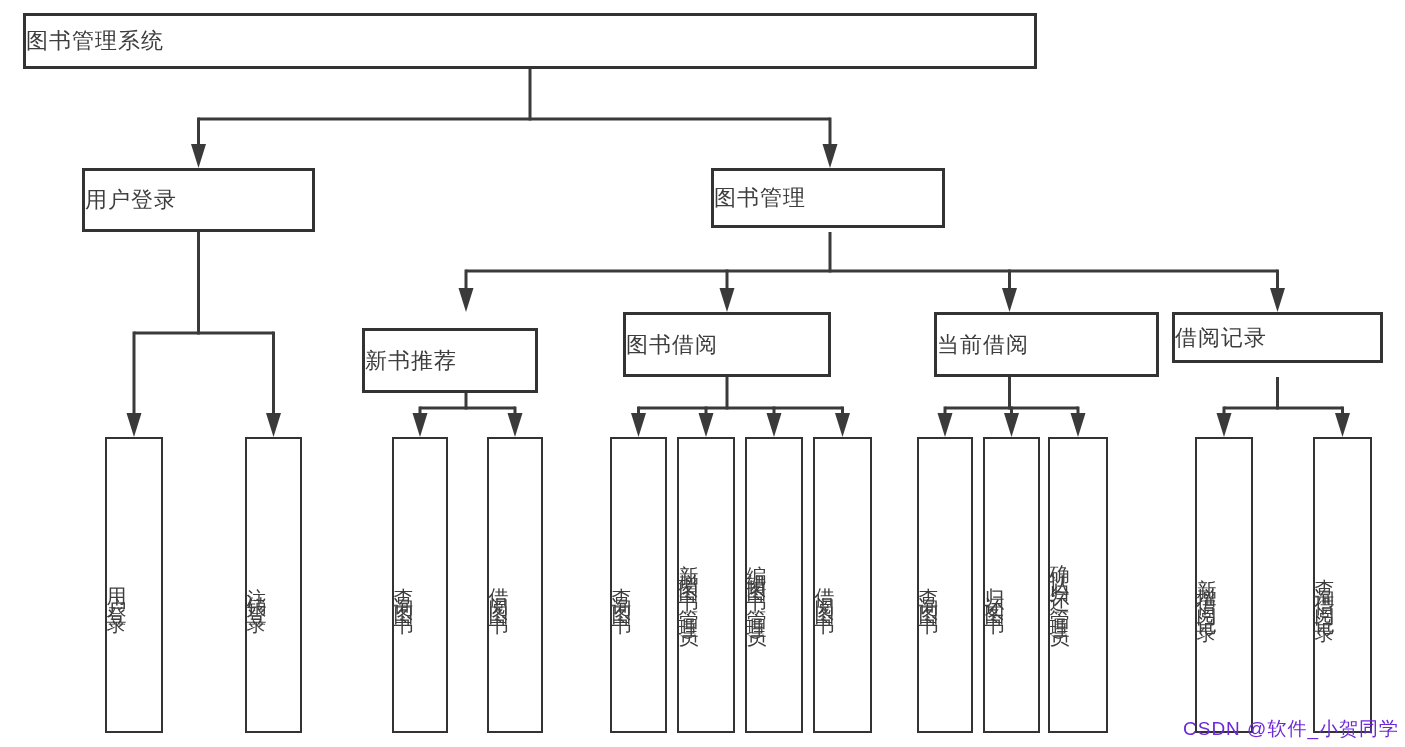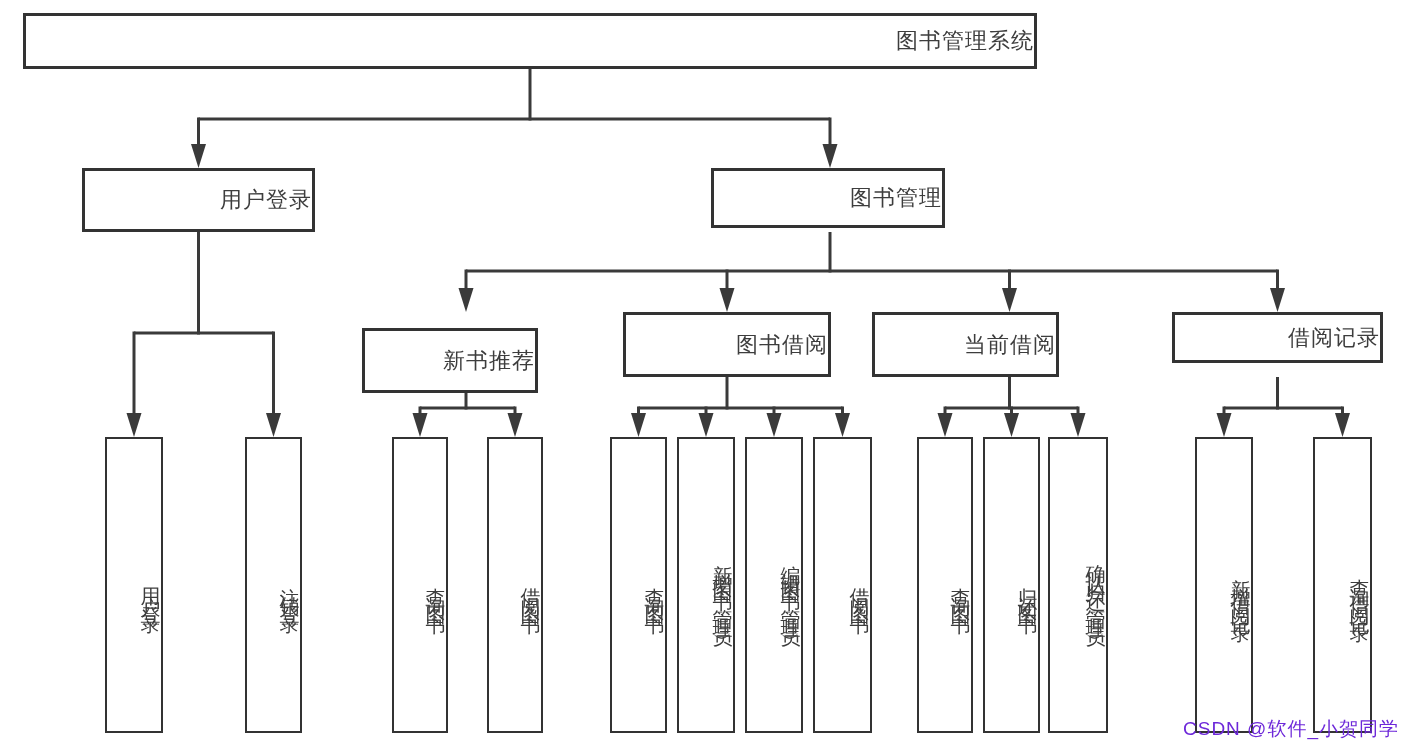--- a/index.html
+++ b/index.html
@@ -5,21 +5,21 @@
   html,body { margin:0; padding:0; background:#ffffff; }
   .canvas {
     position:relative; width:1405px; height:747px;
     background:#ffffff; overflow:hidden;
     font-family:"Liberation Sans", sans-serif;
   }
   .wires { position:absolute; left:0; top:0; width:1405px; height:747px; }
   .node {
     position:absolute; box-sizing:border-box;
     border:3px solid #333333; background:#ffffff;
-    display:flex; align-items:center; justify-content:flex-end;
+    display:flex; align-items:center; justify-content:flex-start;
     color:#3d3d3d;
   }
   .h-node { font-size:22px; letter-spacing:1px; }
   .leaf { border-width:2.5px; }
   .leaf .vtext {
     writing-mode:vertical-rl; text-orientation:mixed;
     font-size:20px; line-height:1; letter-spacing:9px; margin-bottom:-9px;
     color:#3d3d3d;
   }
   .watermark {
@@ -105,21 +105,21 @@
   <div class="node h-node" style="left:711px;top:168px;width:234px;height:60px">
     <span>图书管理</span>
   </div>
 
   <div class="node h-node" style="left:362px;top:328px;width:176px;height:65px">
     <span>新书推荐</span>
   </div>
   <div class="node h-node" style="left:623px;top:312px;width:208px;height:65px">
     <span>图书借阅</span>
   </div>
-  <div class="node h-node" style="left:872px;top:312px;width:187px;height:65px">
+  <div class="node h-node" style="left:934px;top:312px;width:225px;height:65px">
     <span>当前借阅</span>
   </div>
   <div class="node h-node" style="left:1172px;top:312px;width:211px;height:51px">
     <span>借阅记录</span>
   </div>
 
   <div class="node leaf" style="left:105px;top:437px;width:58px;height:296px">
     <span class="vtext">用户登录</span>
   </div>
   <div class="node leaf" style="left:245px;top:437px;width:57px;height:296px">

